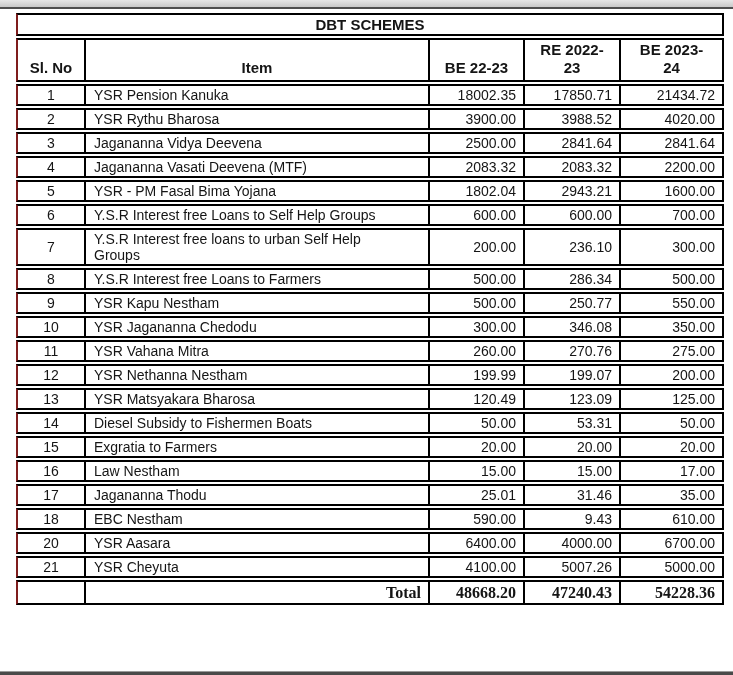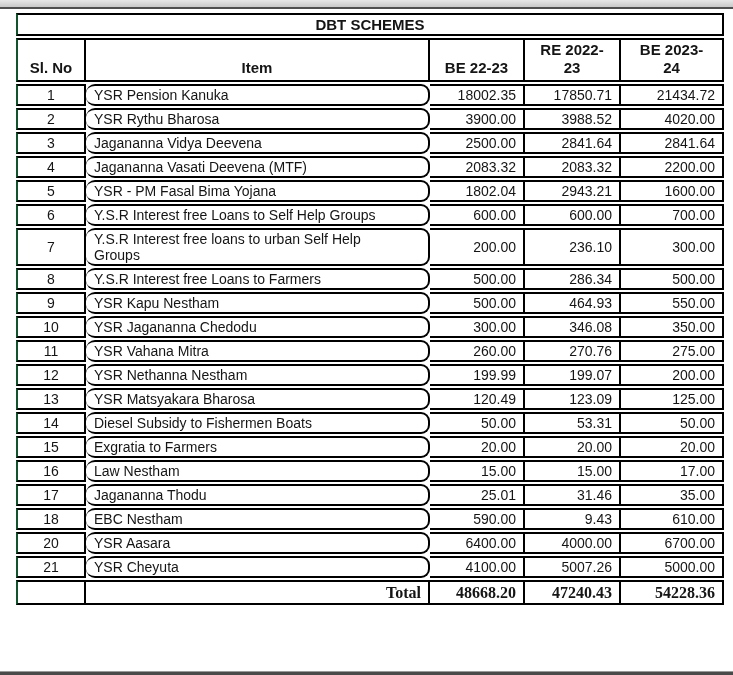--- a/index.html
+++ b/index.html
@@ -27,37 +27,36 @@
   }
   td {
     border: 2px solid #000;
     border-left: 0;
     vertical-align: middle;
     font-size: 14px; line-height: 16px;
     height: 22px;
     padding: 1px 6px;
     overflow: hidden;
   }
-  tr td:first-child { border-left: 2px solid #14532d; }
+  tr td:first-child { border-left: 2px solid #7f1d1d; }
   .title-row td {
     height: 23px; text-align: center;
     font-weight: bold; font-size: 15px; line-height: 17px;
     padding: 1px 0;
   }
   .header-row td {
     height: 40px; vertical-align: bottom; text-align: center;
     font-weight: bold; font-size: 15px; line-height: 18px;
     white-space: pre-line;
     padding: 1px 2px 3px 2px;
   }
   td.sl  { text-align: center; padding: 1px 2px; }
   td.item {
     text-align: left; padding-left: 8px; padding-right: 6px;
     white-space: pre-line;
-    border-radius: 9px;
   }
   td.num { text-align: right; padding-right: 7px; }
   .total-row td {
     font-family: "Liberation Serif", serif;
     font-weight: bold; font-size: 16px; line-height: 19px;
     height: 25px;
   }
   .total-row td.total-label { text-align: right; padding-right: 7px; }
 </style>
 </head>
@@ -142,21 +141,21 @@
         <td class="sl">8</td>
         <td class="item">Y.S.R Interest free Loans to Farmers</td>
         <td class="num">500.00</td>
         <td class="num">286.34</td>
         <td class="num">500.00</td>
       </tr>
       <tr class="data-row">
         <td class="sl">9</td>
         <td class="item">YSR Kapu Nestham</td>
         <td class="num">500.00</td>
-        <td class="num">464.93</td>
+        <td class="num">250.77</td>
         <td class="num">550.00</td>
       </tr>
       <tr class="data-row">
         <td class="sl">10</td>
         <td class="item">YSR Jagananna Chedodu</td>
         <td class="num">300.00</td>
         <td class="num">346.08</td>
         <td class="num">350.00</td>
       </tr>
       <tr class="data-row">

